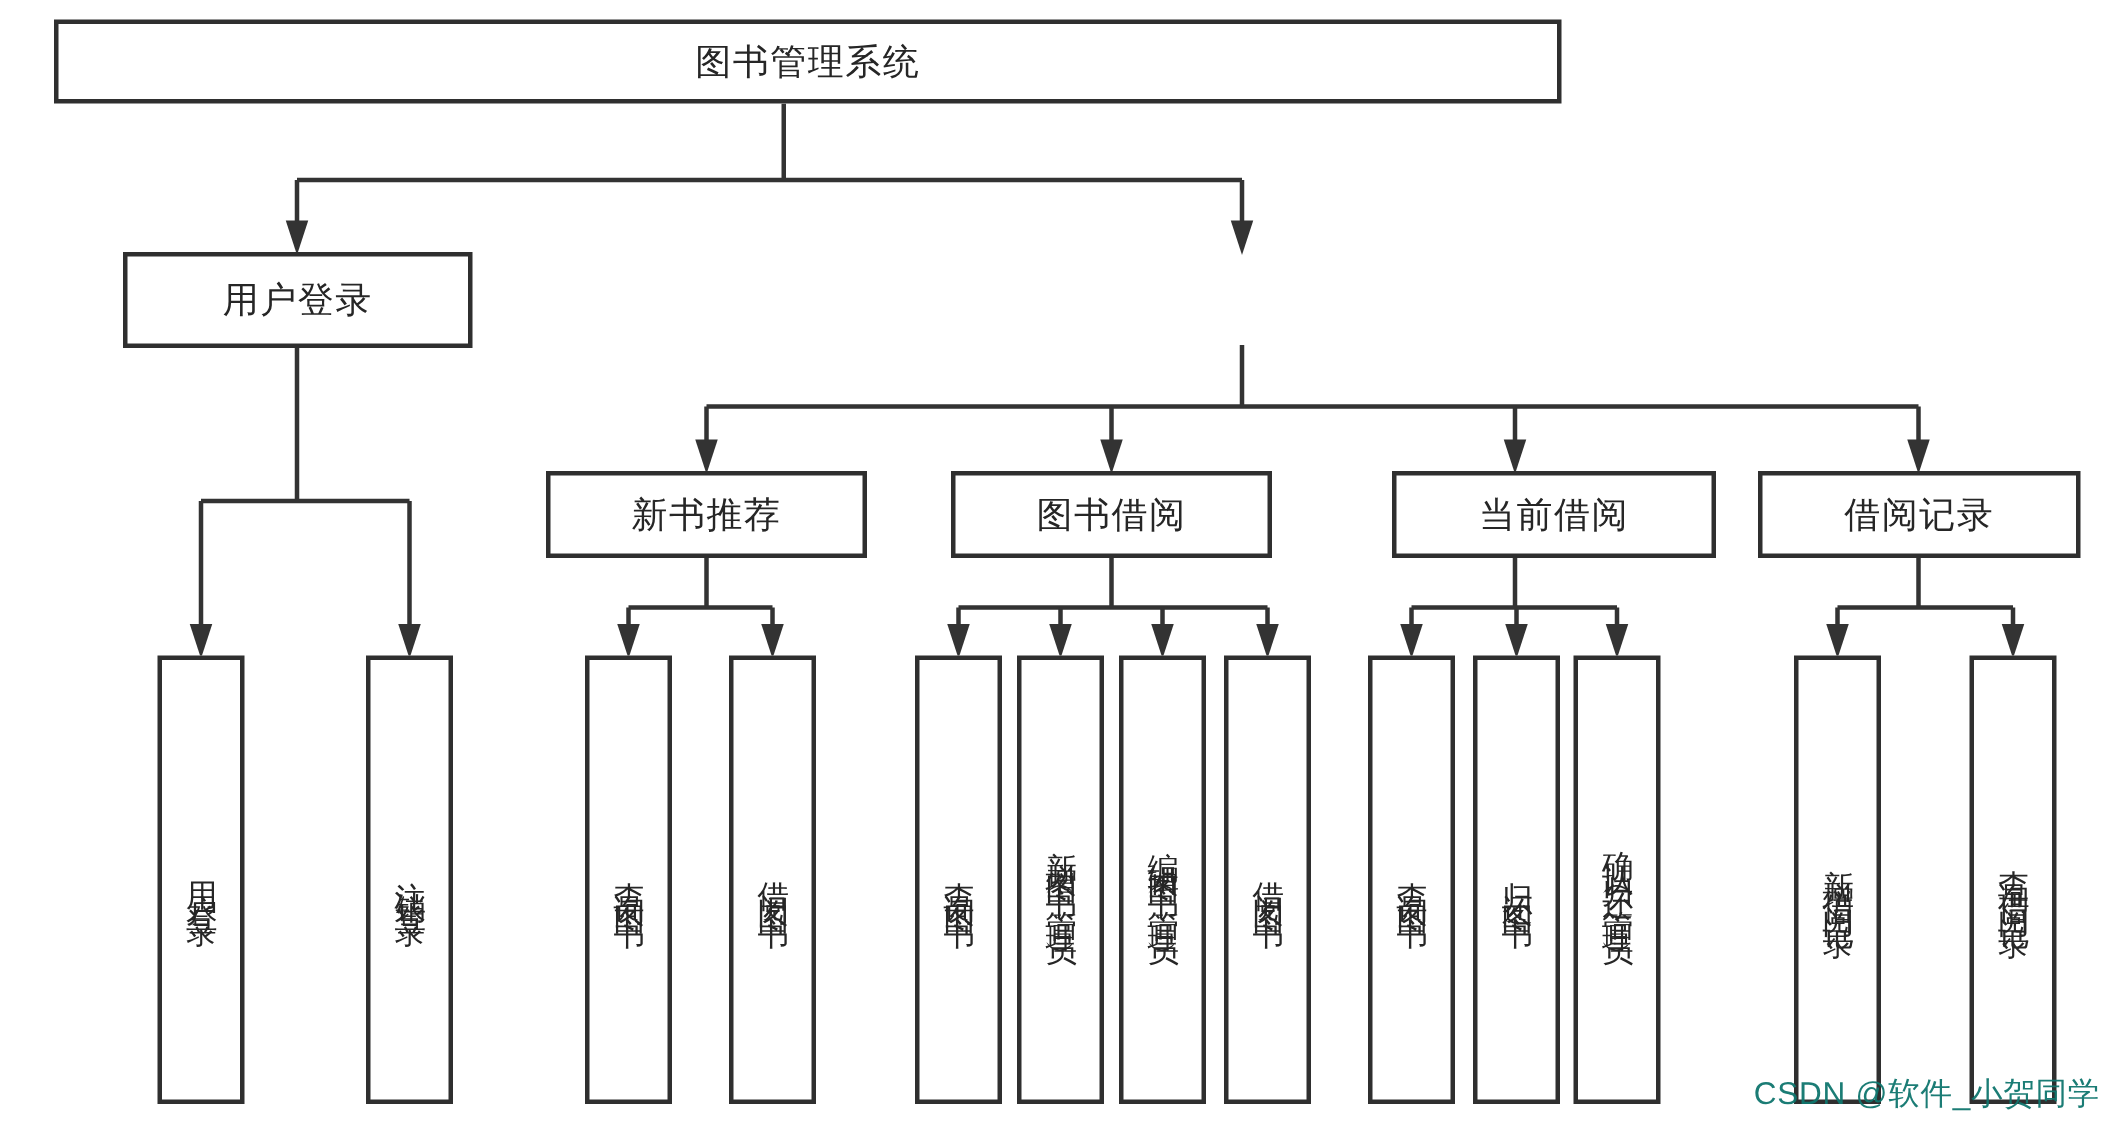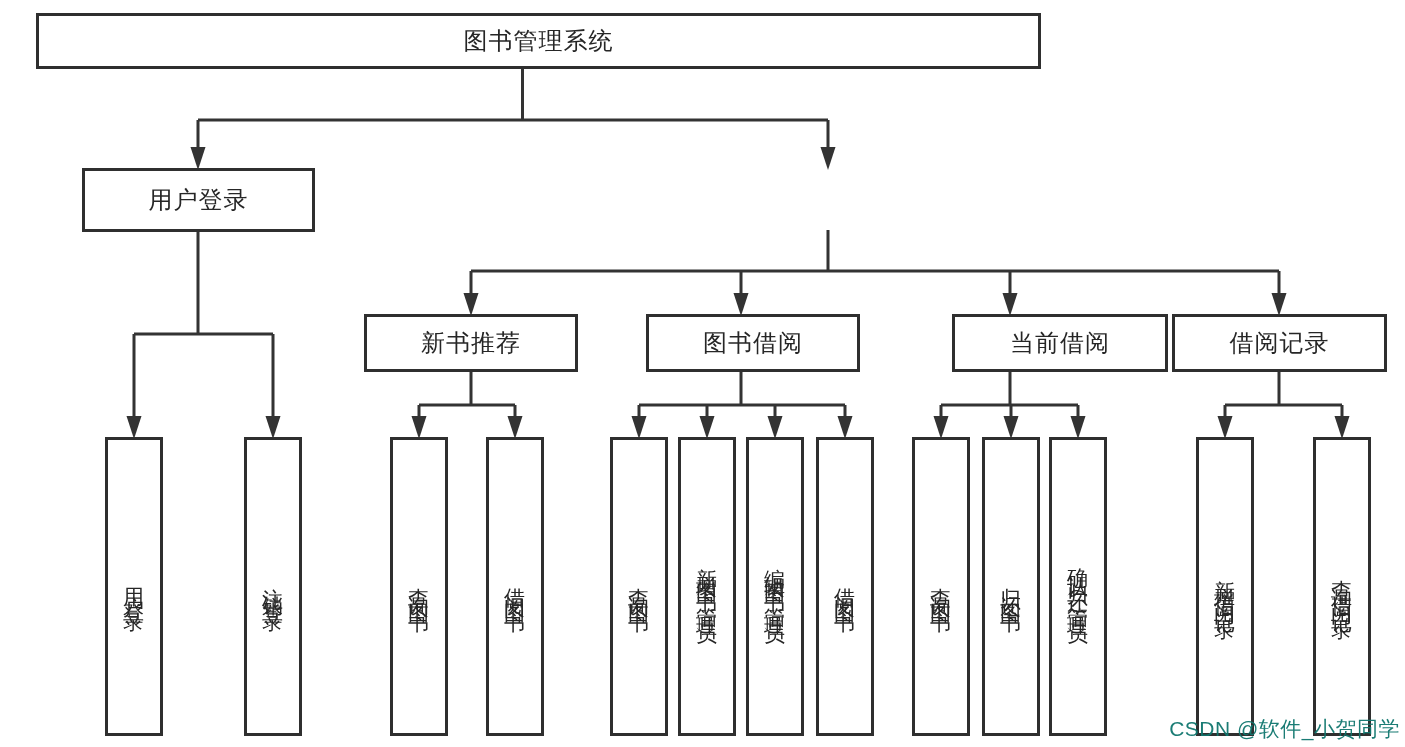--- a/index.html
+++ b/index.html
@@ -96,24 +96,24 @@
     <span>图书管理系统</span>
   </div>
 
   <div class="box hbox" style="left:82px; top:168px; width:233px; height:64px;">
     <span>用户登录</span>
   </div>
 
   <div class="box hbox" style="left:364px; top:314px; width:214px; height:58px;">
     <span>新书推荐</span>
   </div>
-  <div class="box hbox" style="left:634px; top:314px; width:214px; height:58px;margin-left:12px;">
+  <div class="box hbox" style="left:634px; top:314px; width:214px; height:58px;">
     <span>图书借阅</span>
   </div>
-  <div class="box hbox" style="left:952px; top:314px; width:216px; height:58px;">
+  <div class="box hbox" style="left:928px; top:314px; width:216px; height:58px;">
     <span>当前借阅</span>
   </div>
   <div class="box hbox" style="left:1172px; top:314px; width:215px; height:58px;">
     <span>借阅记录</span>
   </div>
 
   <div class="box vbox" style="left:105px; top:437px; width:58px; height:299px;">
     <span>用户登录</span>
   </div>
   <div class="box vbox" style="left:244px; top:437px; width:58px; height:299px;">

